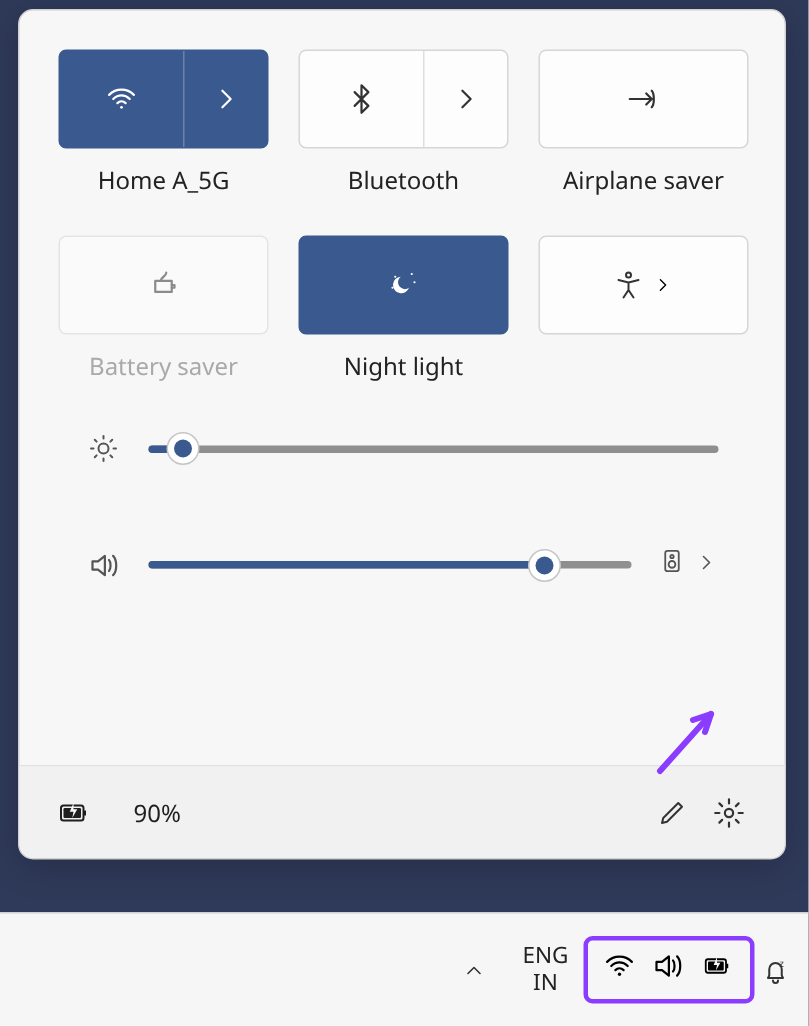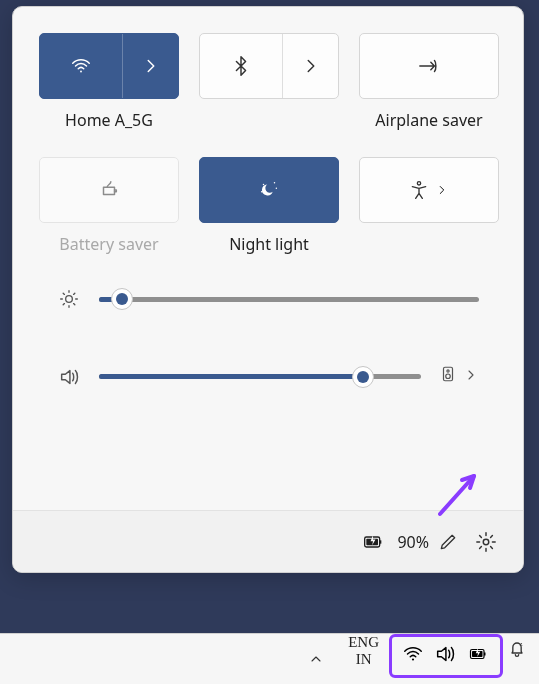--- a/index.html
+++ b/index.html
@@ -72,39 +72,38 @@
   .slider-trail { display:flex; align-items:center; gap:6px; color:#555; }
 
   .footer {
     height: 62px;
     border-top: 1px solid #e2e2e2;
     background: #f1f1f1;
     display: flex; align-items: center;
     padding: 0 18px 0 22px;
     border-radius: 0 0 10px 10px;
   }
-  .battery-status { display:flex; align-items:center; gap:10px; font-size:16px; color:#1f1f1f; flex:1;justify-content:flex-end; }
+  .battery-status { display:flex; align-items:center; gap:26px; font-size:16px; color:#1f1f1f; flex:1; }
   .footer-btn { width:38px; height:38px; display:flex; align-items:center; justify-content:center; border-radius:4px; cursor:pointer; color:#333; }
 
   
   .arrow {
     position:absolute;
     left: 430px; top: 466px;
     width: 54px; height: 54px;
     pointer-events:none;
   }
 
   .taskbar {
     position:absolute;
-    left:0; right:0; bottom:0; height:51px;
+    left:0; right:0; bottom:0; height:76px;
     background:#f6f6f6;
     border-top:1px solid #d0d0d0;
-    display:flex; align-items:flex-start;
+    display:flex; align-items:center;
     padding: 0 8px 0 0;
-    font-family: Liberation Serif, serif;
   }
   .taskbar .spacer { flex:1; }
   .tray-chunk { display:flex; align-items:center; gap:4px; padding:0 8px; height:100%; }
   .lang { display:flex; flex-direction:column; align-items:center; justify-content:center; font-size:15px; line-height:1.15; color:#222; padding:0 10px;}
   .sys-icons {
     display:flex; align-items:center; gap:10px;
     padding: 6px 10px;
     border: 3px solid #8a3cff;
     border-radius: 6px;
   }
@@ -143,20 +142,21 @@
           <svg class="ico" viewBox="0 0 24 24">
               <path d="M7 7l10 10-5 5V2l5 5L7 17"></path>
             </svg>
         </div>
         <div class="sub">
           <svg class="ico" viewBox="0 0 24 24">
               <path d="M9 6l6 6-6 6"></path>
             </svg>
         </div>
       </div>
+      <div class="tile-label">Bluetooth</div>
     </div>
 
     <div class="tile-wrap">
       <div class="tile">
         <div class="main">
           <svg class="ico" viewBox="0 0 24 24">
               <path d="M2 12h16m0 0l-4-4m4 4l-4 4M18 6c2 2 2 10 0 12"></path>
             </svg>
         </div>
       </div>

